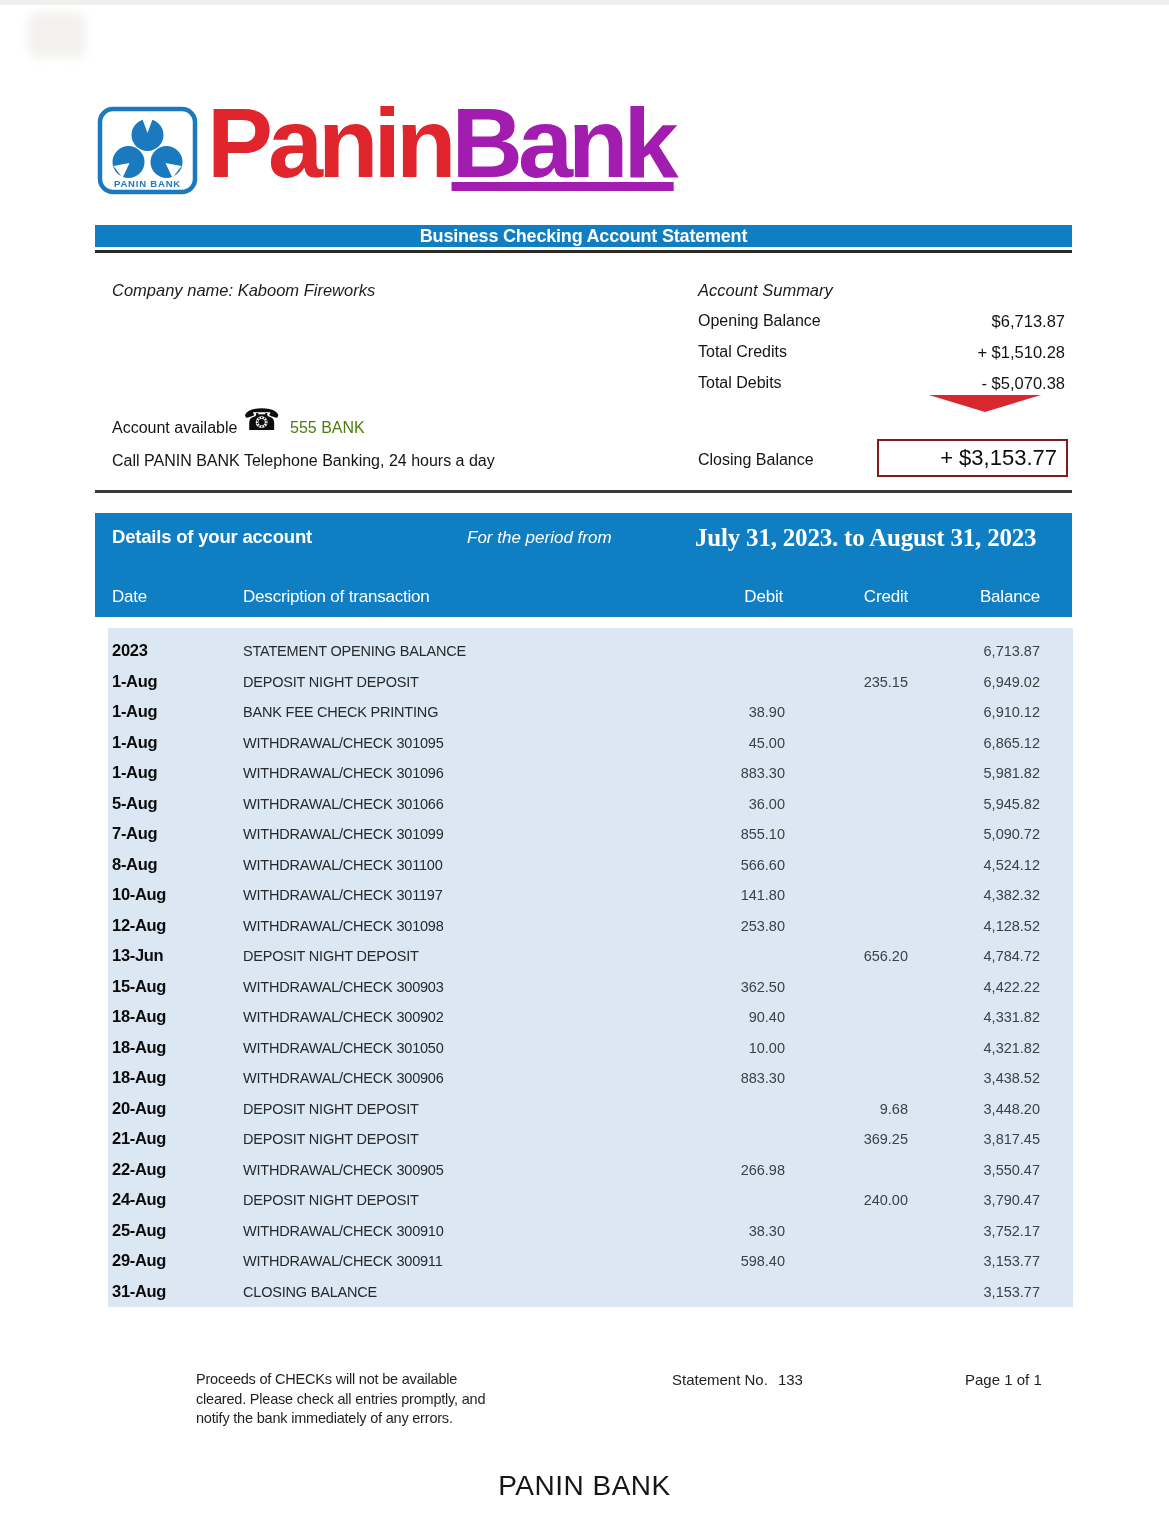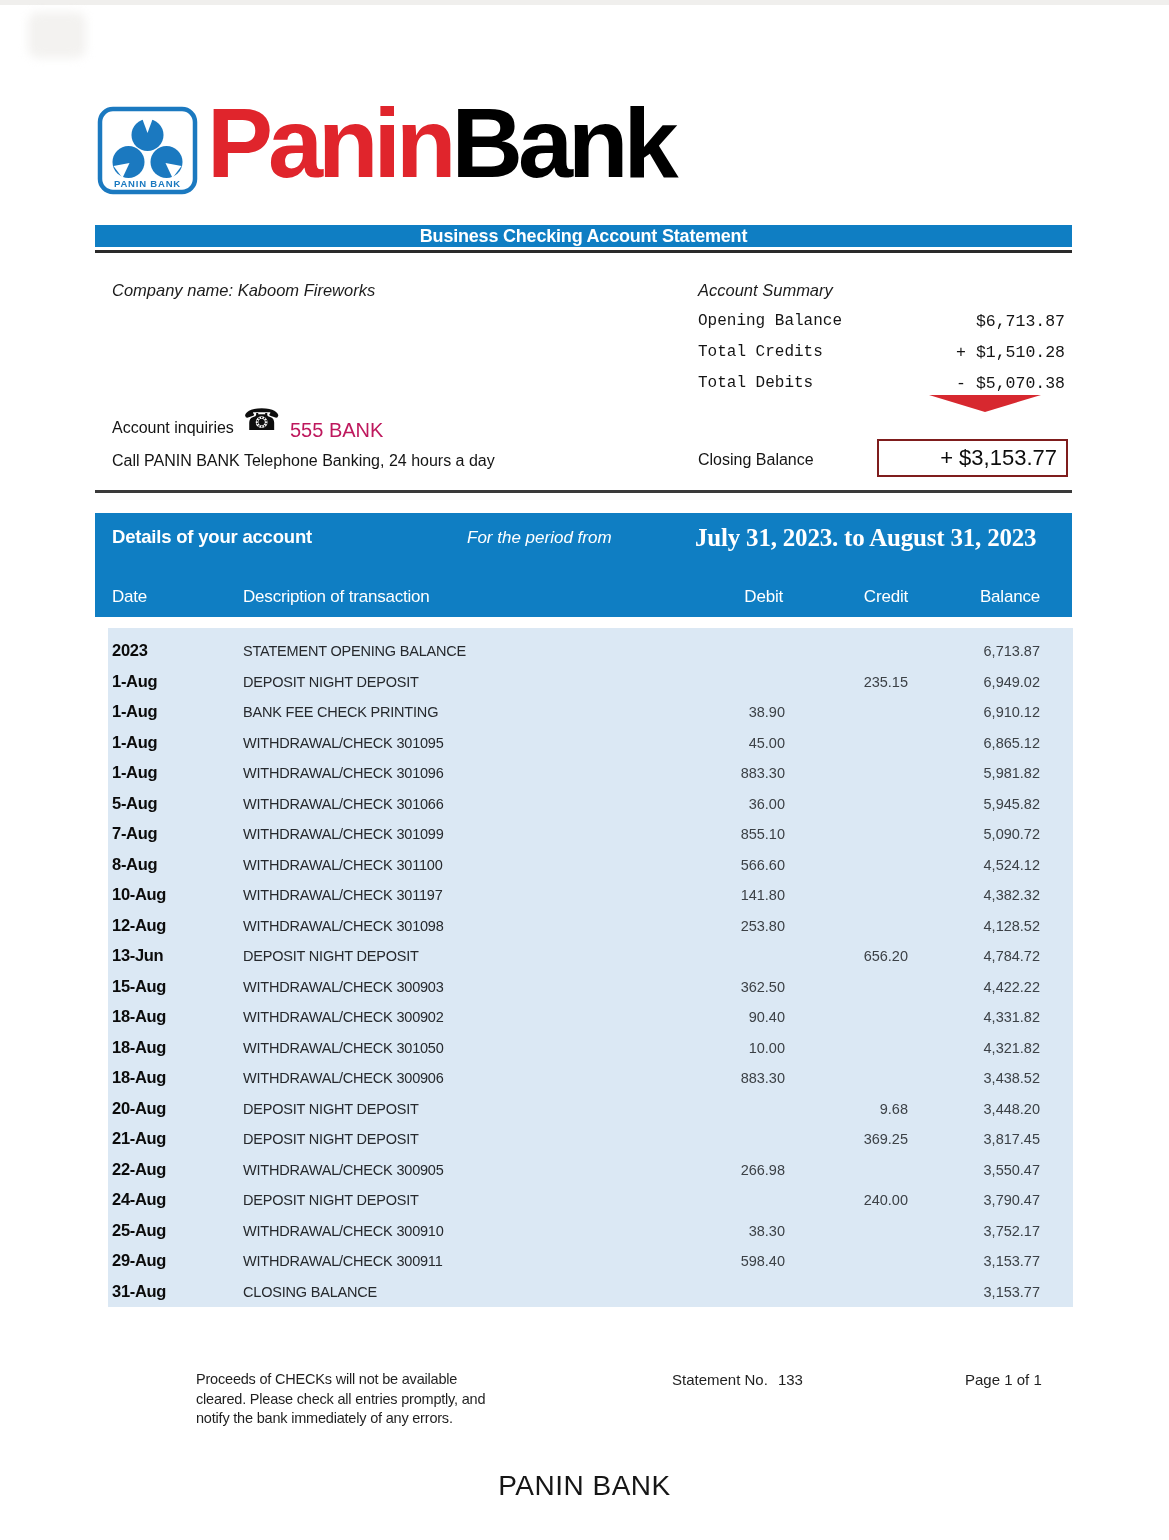--- a/index.html
+++ b/index.html
@@ -9,41 +9,41 @@
   
   .scan-strip{position:absolute;left:0;top:0;width:1169px;height:5px;background:#f0efed;}
   .scan-smudge{position:absolute;left:28px;top:12px;width:58px;height:46px;background:#f3f2f0;
                filter:blur(5px);border-radius:10px;}
 
   
   .logo-badge{position:absolute;left:97px;top:106px;width:101px;height:89px;}
   .wordmark{position:absolute;left:207px;top:93px;font-size:99px;font-weight:bold;
             letter-spacing:-5px;line-height:1;white-space:nowrap;}
   .wordmark .w-red{color:#e0252c;}
-  .wordmark .w-blue{color:#000000;}
+  .wordmark .w-blue{color:#a21caf;text-decoration:underline;}
 
   
   .title-bar{position:absolute;left:95px;top:225px;width:977px;height:22px;background:#0f7ec3;
              color:#fff;font-size:18px;font-weight:bold;text-align:center;line-height:23px;
              letter-spacing:-0.2px;}
   .title-underline{position:absolute;left:95px;top:250px;width:977px;height:3px;background:#2a2a2a;}
 
   
   .company{position:absolute;left:112px;top:281px;font-style:italic;font-size:16.5px;color:#1c1c1c;}
   .summary-title{position:absolute;left:698px;top:281px;font-style:italic;font-size:16.5px;color:#1c1c1c;}
   .summary-rows{position:absolute;left:698px;top:306px;width:367px;}
-  .summary-row{position:relative;height:31px;font-family:Liberation Mono, monospace;}
+  .summary-row{position:relative;height:31px;}
   .summary-row .lab{position:absolute;left:0;top:6px;font-size:16px;color:#141414;}
   .summary-row .val{position:absolute;right:0;top:6px;font-size:16.5px;color:#141414;}
   .red-arrow{position:absolute;left:929px;top:395px;width:0;height:0;
              border-left:56px solid transparent;border-right:56px solid transparent;
              border-top:17px solid #d7282f;}
   .inquiries-label{position:absolute;left:112px;top:419px;font-size:16px;color:#141414;}
   .phone-icon{position:absolute;left:243px;top:405px;font-size:30px;line-height:30px;color:#0d0d0d;}
-  .phone-number{position:absolute;left:290px;top:419px;font-size:20px;color:#be185d;}
+  .phone-number{position:absolute;left:290px;top:419px;font-size:16px;color:#4d7c0f;}
   .call-note{position:absolute;left:112px;top:452px;font-size:16px;color:#141414;}
   .closing-label{position:absolute;left:698px;top:451px;font-size:16px;color:#141414;}
   .closing-box{position:absolute;left:877px;top:439px;width:191px;height:38px;box-sizing:border-box;
                border:2px solid #7f1d1d;background:#fff;text-align:right;font-size:22px;
                line-height:34px;padding-right:9px;color:#0d0d0d;}
   .separator{position:absolute;left:95px;top:490px;width:977px;height:3px;background:#3a3a3a;}
 
   
   .details-bar{position:absolute;left:95px;top:513px;width:977px;height:104px;background:#0f7ec3;color:#fff;}
   .details-title{position:absolute;left:17px;top:13px;font-size:18.5px;font-weight:bold;letter-spacing:-0.2px;}
@@ -120,21 +120,21 @@
       </div>
 
       <div class="summary-row">
         <span class="lab">Total Debits</span>
         <span class="val">- $5,070.38</span>
       </div>
     </div>
 
   <div class="red-arrow"></div>
 
-  <span class="inquiries-label">Account inquiries</span>
+  <span class="inquiries-label">Account available</span>
   <span class="phone-icon">☎</span>
   <span class="phone-number">555 BANK</span>
   <div class="call-note">Call PANIN BANK Telephone Banking, 24 hours a day</div>
 
   <span class="closing-label">Closing Balance</span>
   <div class="closing-box">+ $3,153.77</div>
 
   <div class="separator"></div>
 
   <div class="details-bar">

